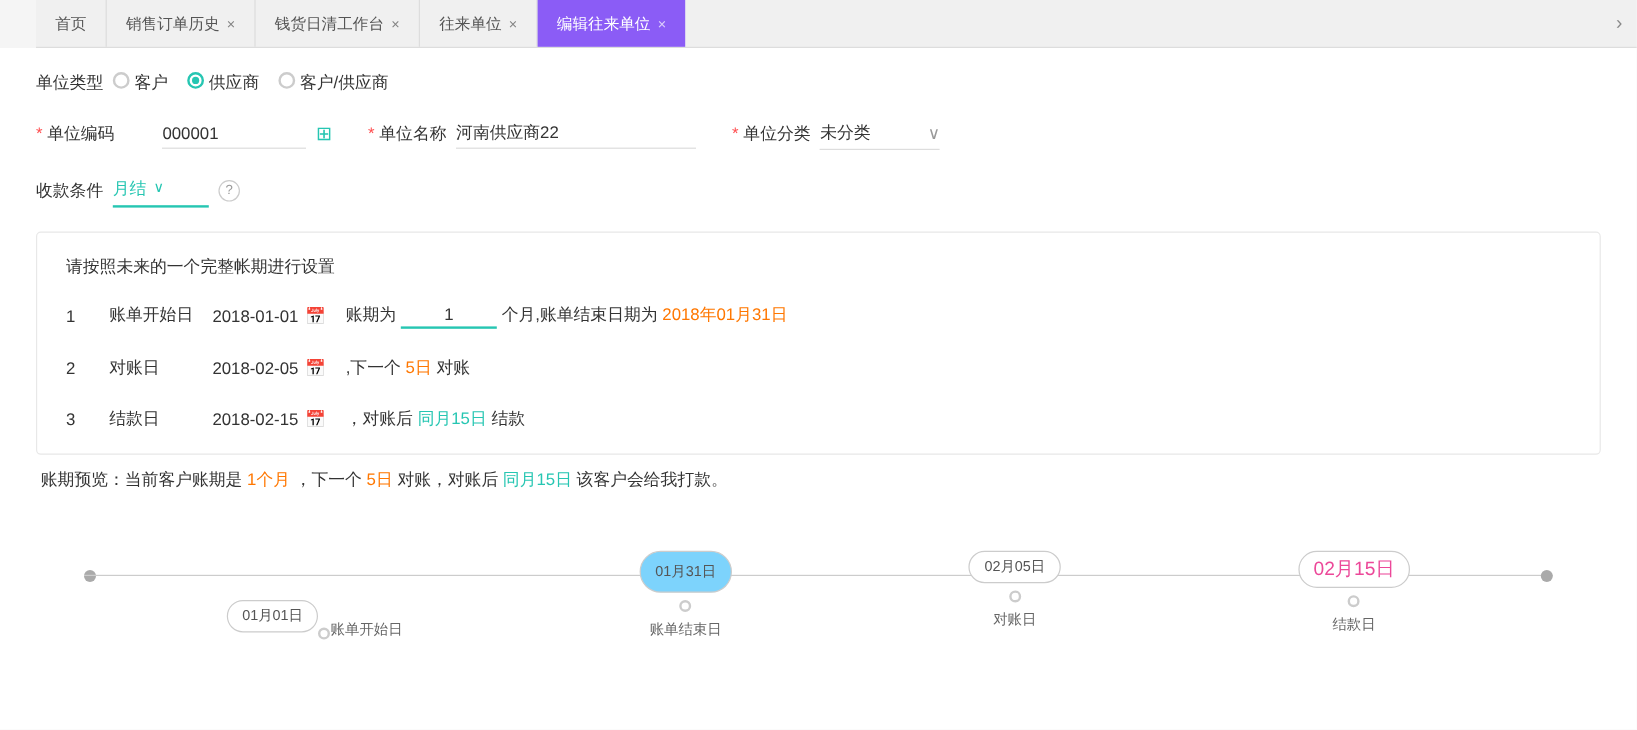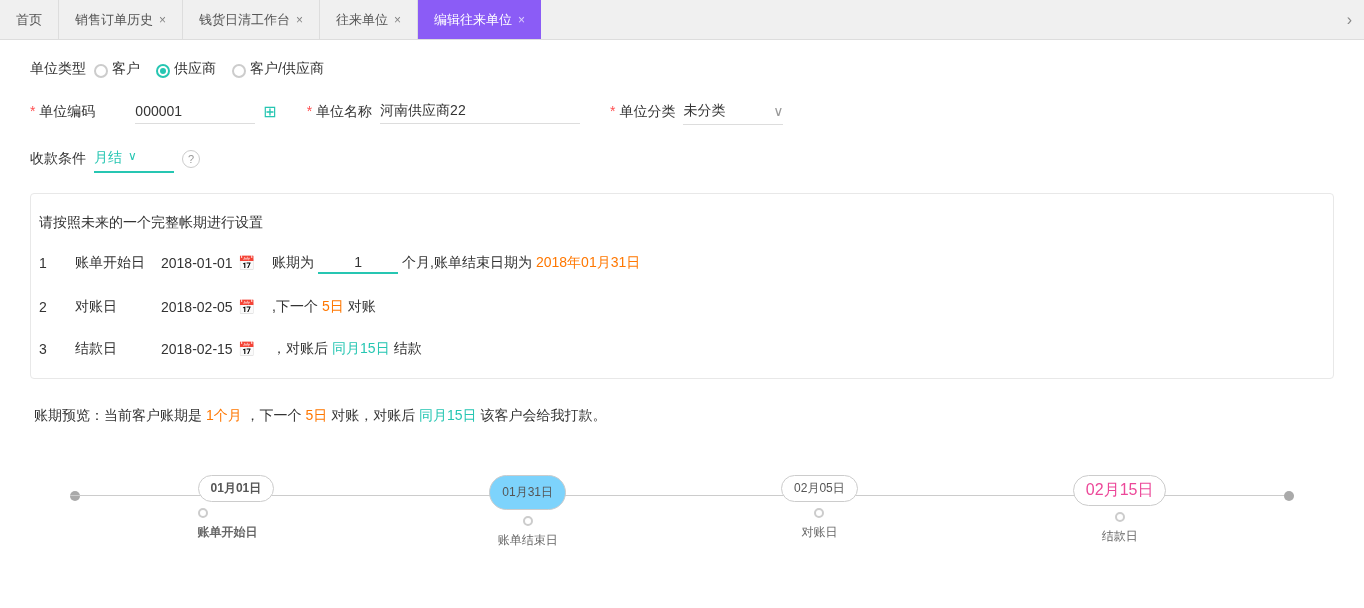--- a/index.html
+++ b/index.html
@@ -6,20 +6,21 @@
     body { font-family: 'Microsoft YaHei', Arial, sans-serif; font-size: 14px; color: #333; background: #f5f5f5; }
 
     
     .tab-bar {
       display: flex;
       align-items: center;
       background: #f0f0f0;
       border-bottom: 1px solid #ddd;
       height: 40px;
       padding: 0;
+      margin-left: 30px;
     }
     .tab {
       display: flex;
       align-items: center;
       padding: 0 16px;
       height: 100%;
       cursor: pointer;
       font-size: 13px;
       color: #555;
       border-right: 1px solid #ddd;
@@ -72,21 +73,21 @@
       content: '* ';
       color: #ff4d4f;
     }
     .radio-group {
       display: flex;
       align-items: center;
       gap: 16px;
     }
     .radio-item {
       display: flex;
-      align-items: flex-end;
+      align-items: flex-start;
       gap: 4px;
       cursor: pointer;
     }
     .radio-circle {
       width: 14px;
       height: 14px;
       border-radius: 50%;
       border: 2px solid #ccc;
       display: flex;
       align-items: center;
@@ -156,22 +157,22 @@
       justify-content: center;
       font-size: 11px;
       color: #999;
       cursor: pointer;
     }
 
     
     .period-box {
       border: 1px solid #e8e8e8;
       border-radius: 4px;
-      padding: 20px 8px;
-      margin-bottom: 28px;
+      padding: 20px 24px;
+      margin-bottom: 12px;
     }
     .period-title {
       font-size: 14px;
       color: #333;
       margin-bottom: 20px;
     }
 
     
     .period-row {
       display: flex;
@@ -371,21 +372,21 @@
   <div class="timeline-container">
     <div style="display:flex; align-items:flex-start; justify-content: space-between; position:relative;">
 
       <div style="position:absolute; left:0; top:16px; width:10px; height:10px; border-radius:50%; background:#aaa;"></div>
 
       <div style="position:absolute; left:0; right:0; top:20px; height:1px; background:#ccc; z-index:0;"></div>
 
       <div style="position:absolute; right:0; top:16px; width:10px; height:10px; border-radius:50%; background:#aaa;"></div>
 
       <div id="tl-points" style="display:flex; justify-content:space-around; width:100%; position:relative; padding: 0 20px;">
-          <div style="display: flex; flex-direction: column; align-items: flex-start; position: relative; font-weight: bold;">
+          <div style="display: flex; flex-direction: row; align-items: flex-end; position: relative;">
             <div style="border: 1px solid rgb(204, 204, 204); border-radius: 20px; padding: 4px 12px; font-size: 12px; color: rgb(85, 85, 85); background: rgb(255, 255, 255); margin-bottom: 6px; white-space: nowrap; z-index: 1;">01月01日</div>
             <div style="width: 10px; height: 10px; border-radius: 50%; border: 2px solid rgb(204, 204, 204); background: rgb(255, 255, 255); z-index: 1;"></div>
             <div style="font-size: 12px; color: rgb(102, 102, 102); margin-top: 6px;">账单开始日</div>
           </div>
           <div style="display: flex; flex-direction: column; align-items: center; position: relative;">
             <div style="border: 1px solid rgb(204, 204, 204); border-radius: 20px; padding: 8px 12px; font-size: 12px; color: rgb(85, 85, 85); background: #7dd3fc; margin-bottom: 6px; white-space: nowrap; z-index: 1;">01月31日</div>
             <div style="width: 10px; height: 10px; border-radius: 50%; border: 2px solid rgb(204, 204, 204); background: rgb(255, 255, 255); z-index: 1;"></div>
             <div style="font-size: 12px; color: rgb(102, 102, 102); margin-top: 6px;">账单结束日</div>
           </div>
           <div style="display: flex; flex-direction: column; align-items: center; position: relative;">

